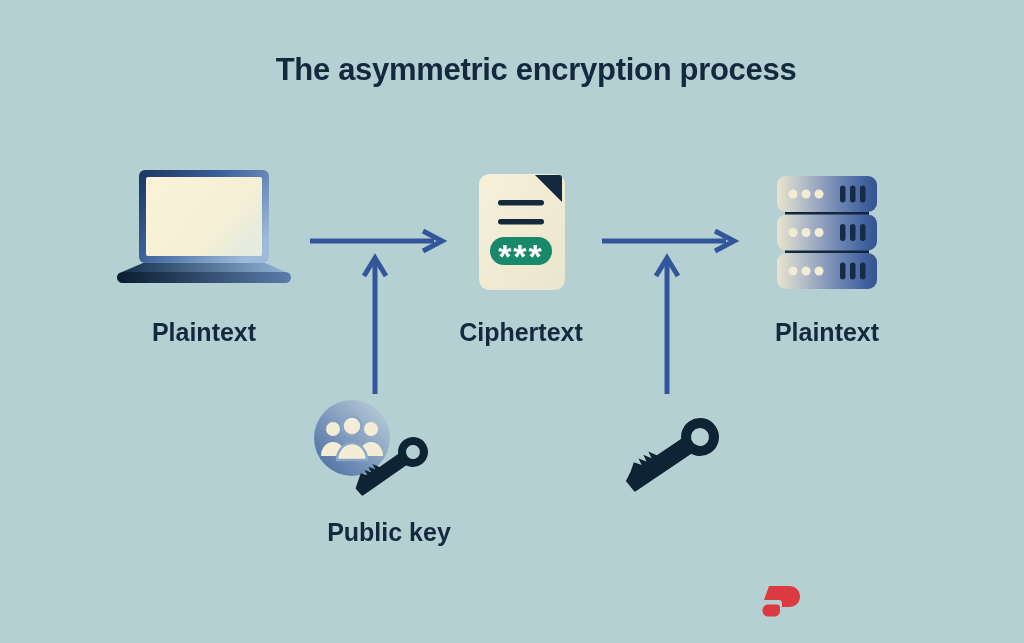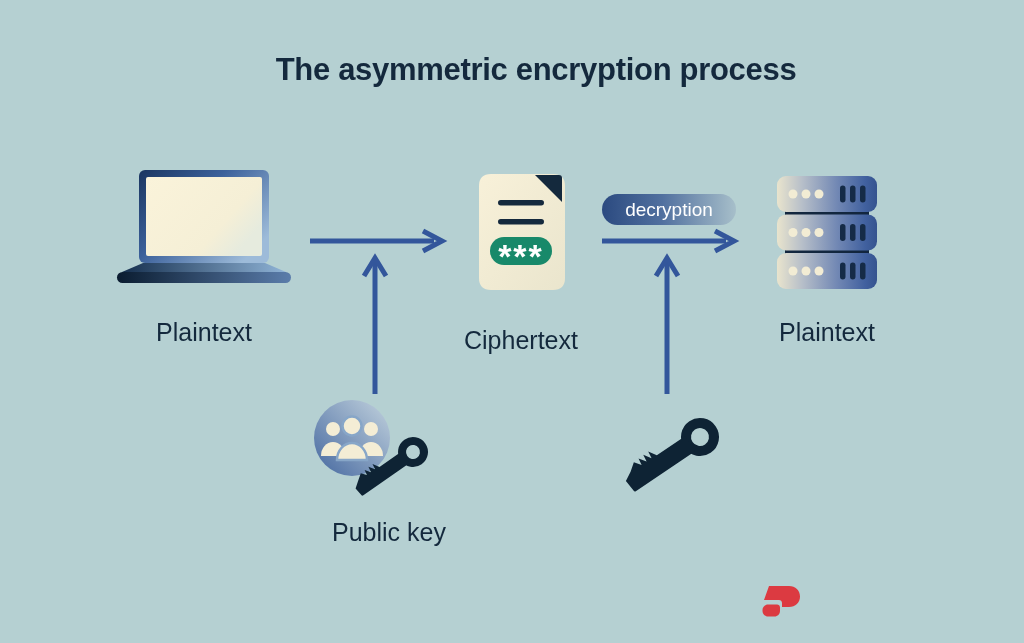--- a/index.html
+++ b/index.html
@@ -1,21 +1,21 @@
 <!DOCTYPE html>
 <html><head>
 <meta charset="utf-8">
 <style>
   html,body{margin:0;padding:0;background:#b5d0d2;}
   .canvas{position:relative;width:1024px;height:643px;background:#b5d0d2;overflow:hidden;
           font-family:"Liberation Sans",sans-serif;color:#132a3e;}
   .title{position:absolute;top:52px;left:0;width:1024px;text-align:center;
          font-size:31px;font-weight:700;letter-spacing:-0.3px;color:#14293d;margin-left:24px;}
   .abs{position:absolute;}
-  .node-label{position:absolute;text-align:center;font-size:25px;font-weight:400;color:#14293d;}
+  .node-label{position:absolute;text-align:center;font-size:25px;font-weight:700;color:#14293d;}
   .pill{position:absolute;width:134px;height:31px;border-radius:16px;
         background:linear-gradient(90deg,#2b4a80 0%,#51709f 45%,#a7bfca 100%);
         display:flex;align-items:center;justify-content:center;
         color:#ffffff;font-size:19px;font-weight:400;}
   .brand-text{position:absolute;font-family:"Liberation Serif",serif;font-size:27px;
               font-weight:600;color:#dc3a41;letter-spacing:0.2px;}
 </style>
 </head>
 <body>
 
@@ -63,25 +63,22 @@
           <stop offset="1" stop-color="#eae5cd"></stop>
       </linearGradient>
     </defs>
     <path d="M13,1 H75 Q87,1 87,13 V105 Q87,117 75,117 H13 Q1,117 1,105 V13 Q1,1 13,1 Z" fill="url(#docGrad)"></path>
     <path d="M57,2 L81,2 Q84,2 84,5 L84,29 Z" fill="#14293d"></path>
     <rect x="20" y="27" width="46" height="5.5" rx="2.75" fill="#14293d"></rect>
     <rect x="20" y="46" width="46" height="5.5" rx="2.75" fill="#14293d"></rect>
     <rect x="12" y="64" width="62" height="28" rx="14" fill="#18896a"></rect>
     <text x="43" y="95" text-anchor="middle" font-size="34" font-weight="bold" font-family="Liberation Sans, sans-serif" fill="#ffffff" letter-spacing="2">***</text>
   </svg>
-  <div class="node-label" style="left:446px;top:326px;width:150px">Ciphertext</div>
+  <div class="node-label" style="left:446px;top:318px;width:150px">Ciphertext</div>
 
-  <div class="pill" style="left:602px;top:194px">
-    <span>decryption</span>
-  </div>
   <svg class="abs" style="left:598px;top:228px" width="142" height="26" viewBox="0 0 142 26">
     <path d="M4,13 H128" stroke="#33569b" stroke-width="5" fill="none"></path>
     <path d="M117,3 L136,13 L117,23" stroke="#33569b" stroke-width="5" fill="none" stroke-linejoin="miter"></path>
   </svg>
 
   <svg class="abs" style="left:777px;top:176px" width="100" height="114" viewBox="0 0 100 114">
     <defs>
       <linearGradient id="srvGrad" x1="0" y1="0" x2="1" y2="0">
         <stop offset="0" stop-color="#e9e4cd"></stop>
           <stop offset="0.25" stop-color="#b7bfc9"></stop>

